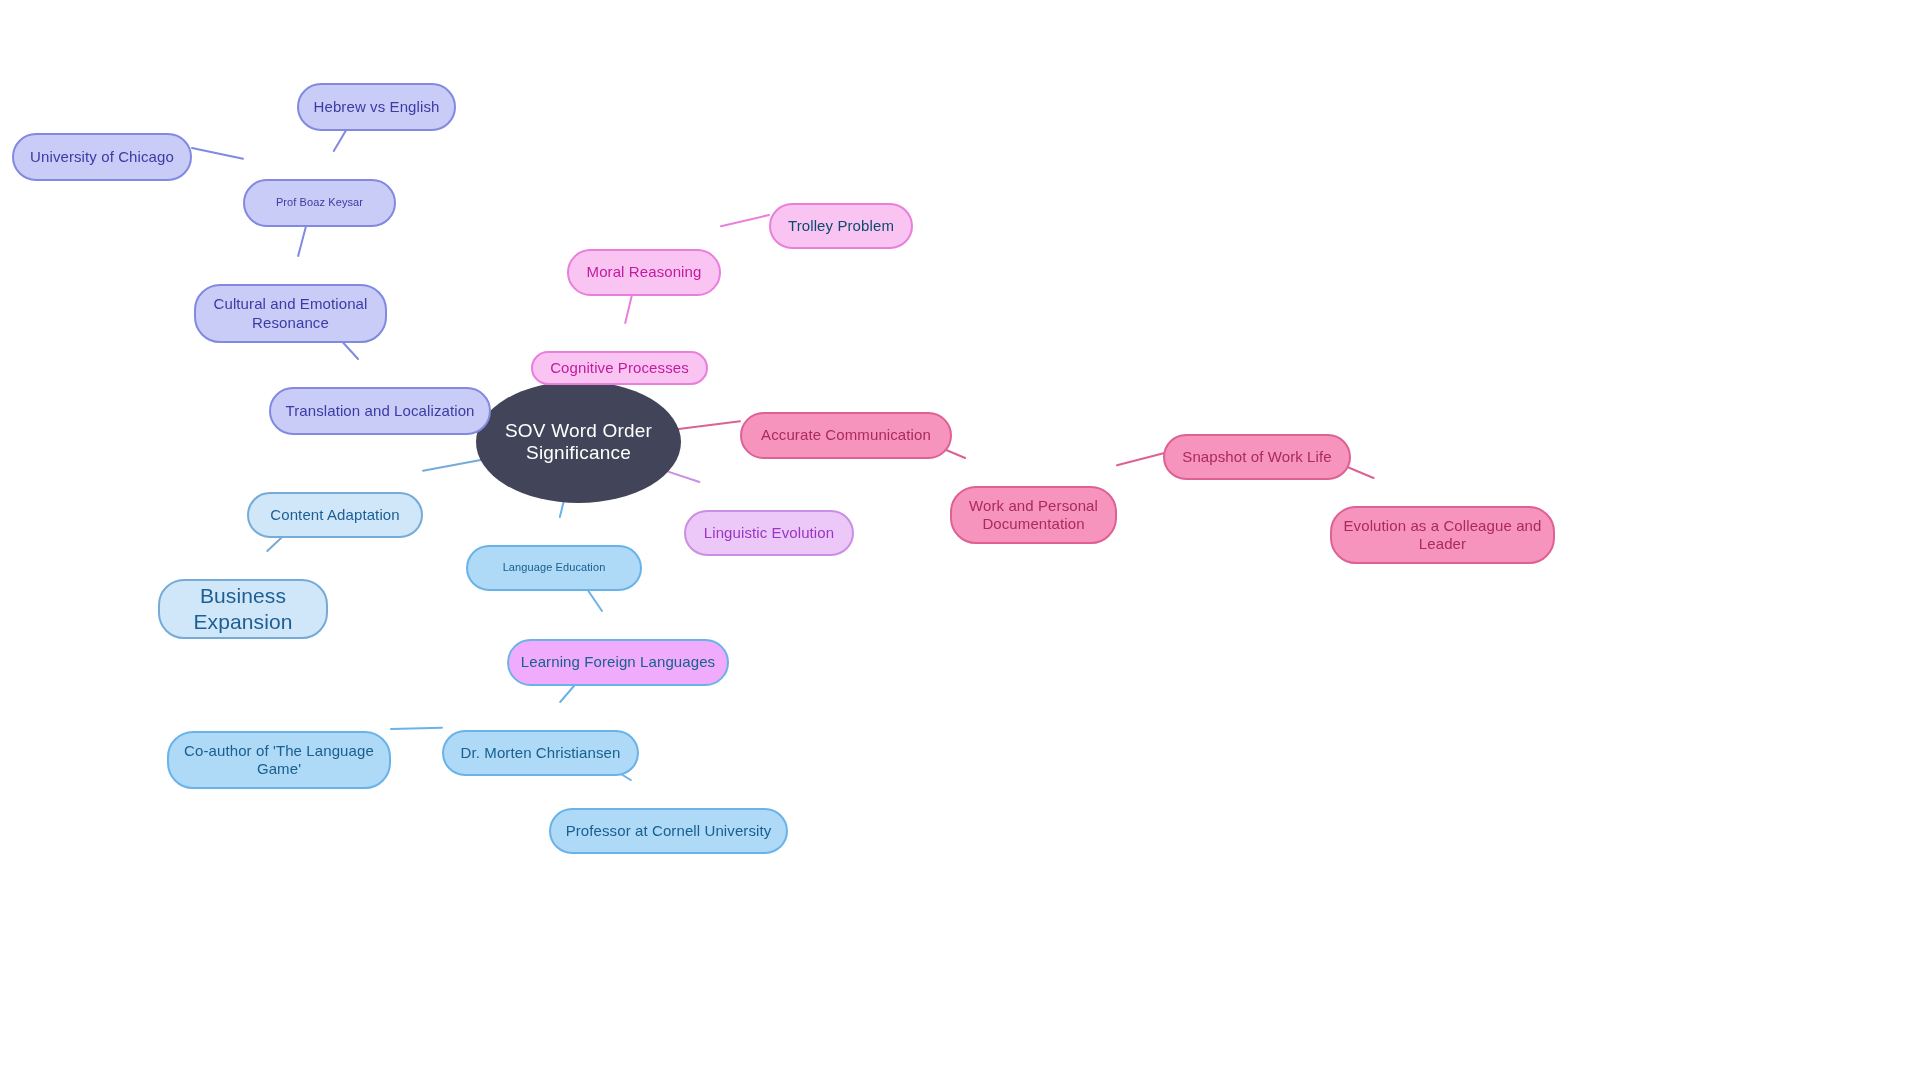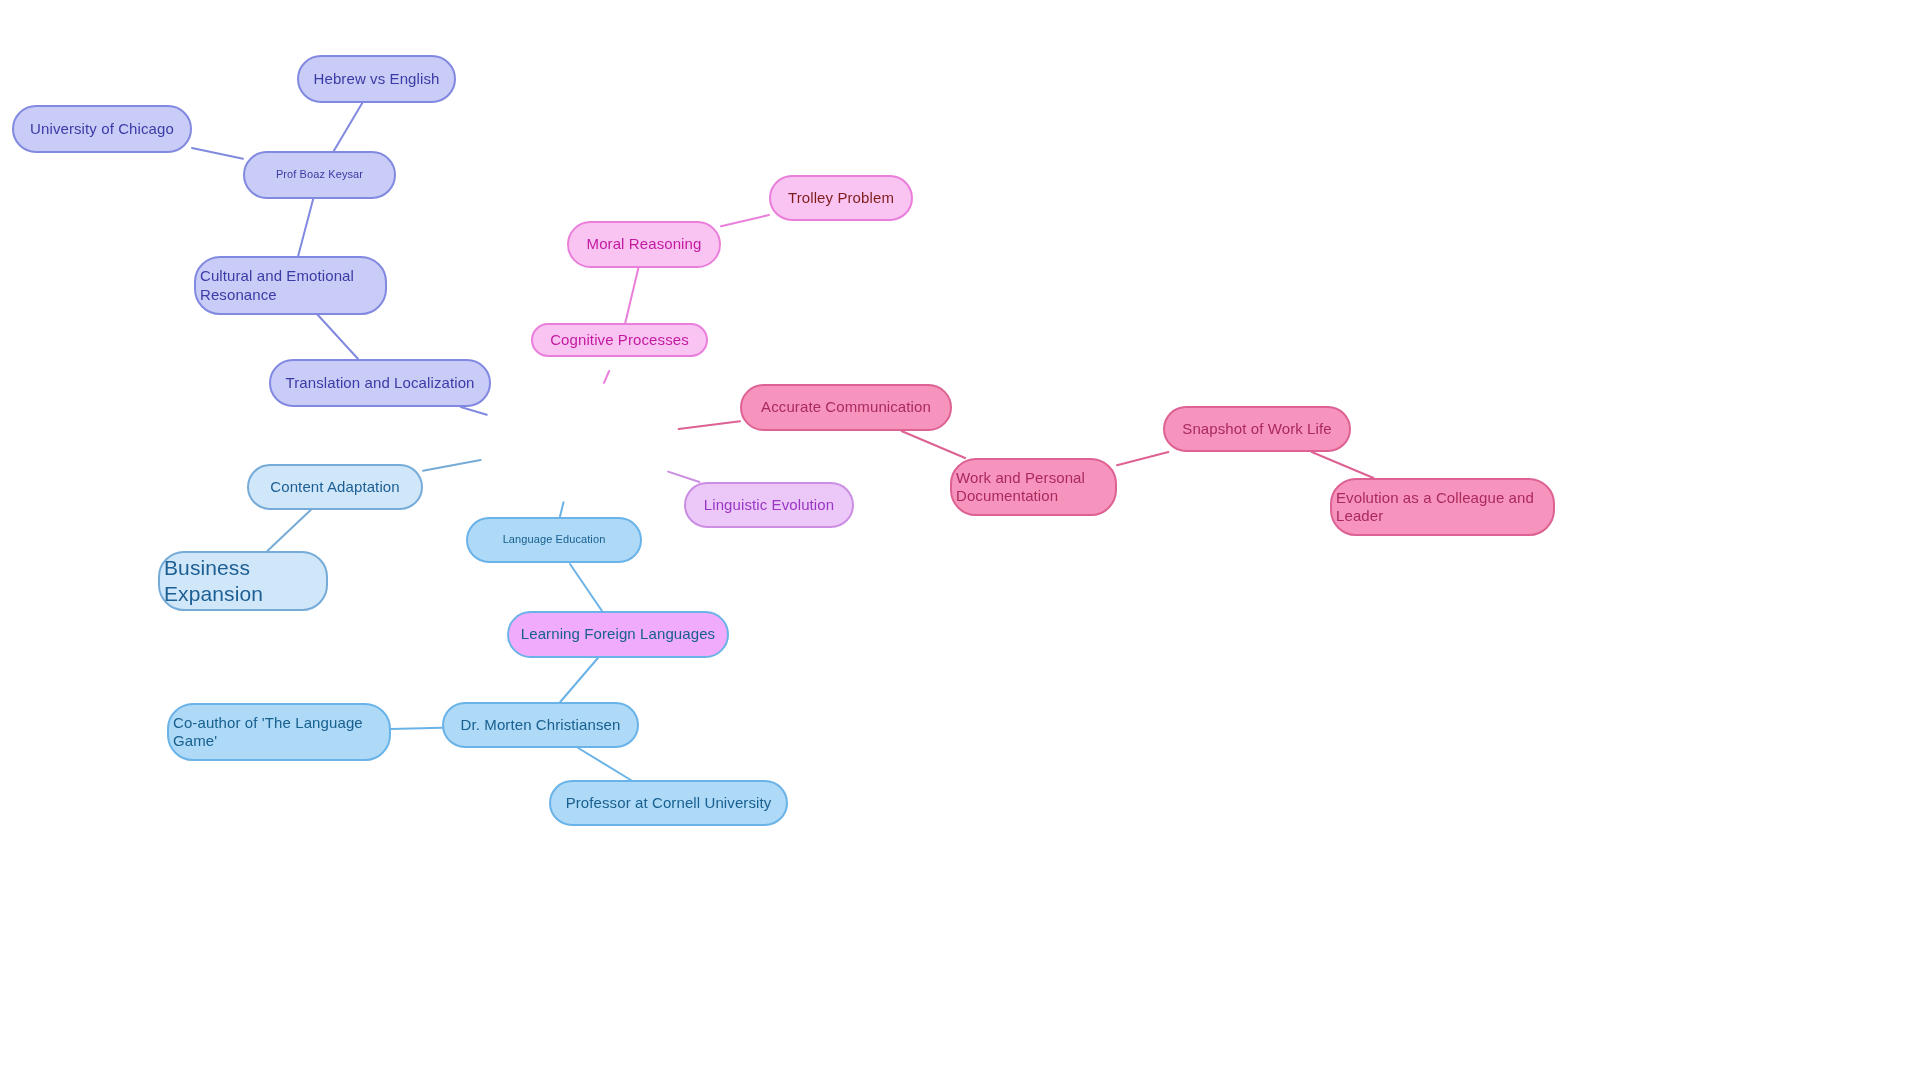--- a/index.html
+++ b/index.html
@@ -1,23 +1,23 @@
 <!DOCTYPE html>
 <html><head>
 <meta charset="utf-8">
 <style>
   html,body{margin:0;padding:0;background:#fff;}
   body{width:1920px;height:1080px;overflow:hidden;
        font-family:"Liberation Sans","DejaVu Sans",sans-serif;}
   #canvas{position:relative;width:1920px;height:1080px;background:#ffffff;}
   #edges{position:absolute;left:0;top:0;width:1920px;height:1080px;}
   .node{position:absolute;box-sizing:border-box;display:flex;align-items:center;
-        justify-content:center;border-radius:26px;
+        justify-content:center;text-align:center;border-radius:26px;
         border-style:solid;border-width:2px;line-height:1.22;
-        letter-spacing:.1px;z-index:5;}
+        letter-spacing:.1px;z-index:5;margin-top:28px;}
   .node span{display:block;padding:0 4px;}
   #root-node{position:absolute;z-index:4;border-radius:50%;
         display:flex;align-items:center;justify-content:center;text-align:center;
         background:#424559;color:#ffffff;font-size:19px;letter-spacing:.2px;}
 </style>
 </head>
 <body>
 
 <div id="canvas">
   <svg id="edges" viewBox="0 0 1920 1080" preserveAspectRatio="none">
@@ -35,37 +35,40 @@
       <line x1="1117" y1="465.33109619686803" x2="1168.3706896551723" y2="452" stroke="#dd6193" stroke-width="2" stroke-linecap="round"></line>
       <line x1="1311.698717948718" y1="452" x2="1373.5320512820513" y2="478" stroke="#dd6193" stroke-width="2" stroke-linecap="round"></line>
       <line x1="480.6111381769089" y1="460.09034407408257" x2="423" y2="470.7371663244353" stroke="#76abd8" stroke-width="2" stroke-linecap="round"></line>
       <line x1="310.67816091954023" y1="510" x2="267.32183908045977" y2="551" stroke="#76abd8" stroke-width="2" stroke-linecap="round"></line>
       <line x1="563.4909553148195" y1="502.34248577511335" x2="559.8451776649746" y2="517" stroke="#6ab3e8" stroke-width="2" stroke-linecap="round"></line>
       <line x1="570" y1="564" x2="602" y2="611" stroke="#6ab3e8" stroke-width="2" stroke-linecap="round"></line>
       <line x1="597.8756906077348" y1="658" x2="560.1961325966851" y2="702" stroke="#6ab3e8" stroke-width="2" stroke-linecap="round"></line>
       <line x1="442" y1="727.6367112810708" x2="391" y2="729.0019120458891" stroke="#6ab3e8" stroke-width="2" stroke-linecap="round"></line>
       <line x1="578.2435897435897" y1="748" x2="630.7564102564103" y2="780" stroke="#6ab3e8" stroke-width="2" stroke-linecap="round"></line>
     </svg>
+  <div id="root-node" style="left: 476px; top: 381px; width: 205px; height: 122px; background: rgb(66, 69, 89); color: rgb(255, 255, 255);">
+    <span>SOV Word Order Significance</span>
+  </div>
   <div id="node-layer">
       <div class="node" style="left: 297px; top: 55px; width: 159px; height: 48px; background: rgb(201, 204, 246); border-color: rgb(129, 137, 224); color: rgb(59, 59, 166); font-size: 15px;">
         <span>Hebrew vs English</span>
       </div>
       <div class="node" style="left: 12px; top: 105px; width: 180px; height: 48px; background: rgb(201, 204, 246); border-color: rgb(129, 137, 224); color: rgb(59, 59, 166); font-size: 15px;">
         <span>University of Chicago</span>
       </div>
       <div class="node" style="left: 243px; top: 151px; width: 153px; height: 48px; background: rgb(201, 204, 246); border-color: rgb(129, 137, 224); color: rgb(59, 59, 166); font-size: 11px;">
         <span>Prof Boaz Keysar</span>
       </div>
       <div class="node" style="left: 194px; top: 256px; width: 193px; height: 59px; background: rgb(201, 204, 246); border-color: rgb(129, 137, 224); color: rgb(59, 59, 166); font-size: 15px;">
         <span>Cultural and Emotional Resonance</span>
       </div>
       <div class="node" style="left: 269px; top: 359px; width: 222px; height: 48px; background: rgb(201, 204, 246); border-color: rgb(129, 137, 224); color: rgb(59, 59, 166); font-size: 15px;">
         <span>Translation and Localization</span>
       </div>
-      <div class="node" style="left: 769px; top: 175px; width: 144px; height: 46px; background: rgb(249, 196, 242); border-color: rgb(234, 126, 219); color: #7f1d1d; font-size: 15px;">
+      <div class="node" style="left: 769px; top: 175px; width: 144px; height: 46px; background: rgb(249, 196, 242); border-color: rgb(234, 126, 219); color: #0c4a6e; font-size: 15px;">
         <span>Trolley Problem</span>
       </div>
       <div class="node" style="left: 567px; top: 221px; width: 154px; height: 47px; background: rgb(249, 196, 242); border-color: rgb(234, 126, 219); color: rgb(196, 26, 160); font-size: 15px;">
         <span>Moral Reasoning</span>
       </div>
       <div class="node" style="left: 531px; top: 323px; width: 177px; height: 34px; background: rgb(249, 196, 242); border-color: rgb(234, 126, 219); color: rgb(196, 26, 160); font-size: 15px;">
         <span>Cognitive Processes</span>
       </div>
       <div class="node" style="left: 684px; top: 482px; width: 170px; height: 46px; background: rgb(235, 200, 247); border-color: rgb(203, 142, 227); color: rgb(154, 53, 198); font-size: 15px;">
         <span>Linguistic Evolution</span>

